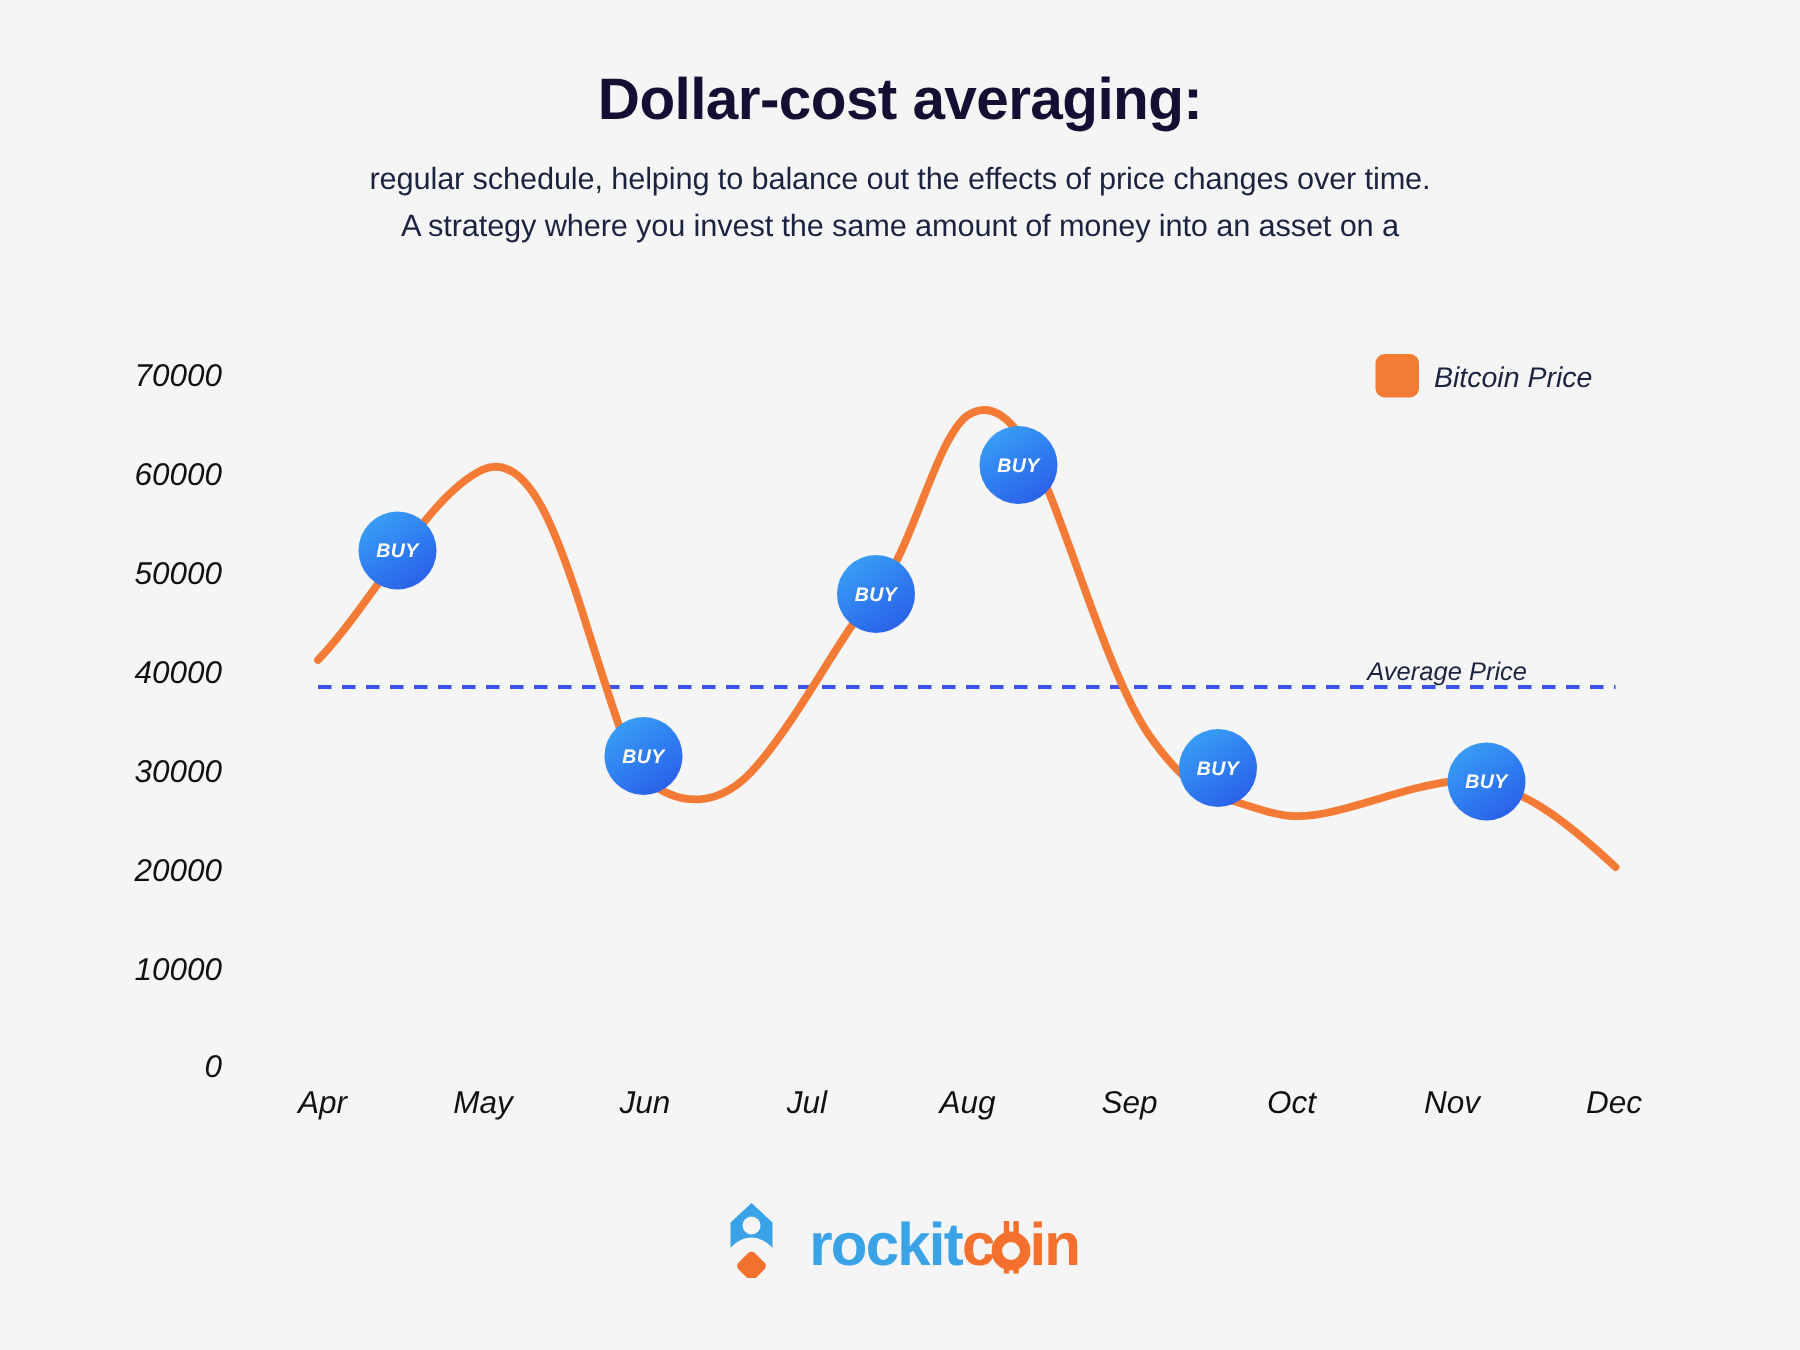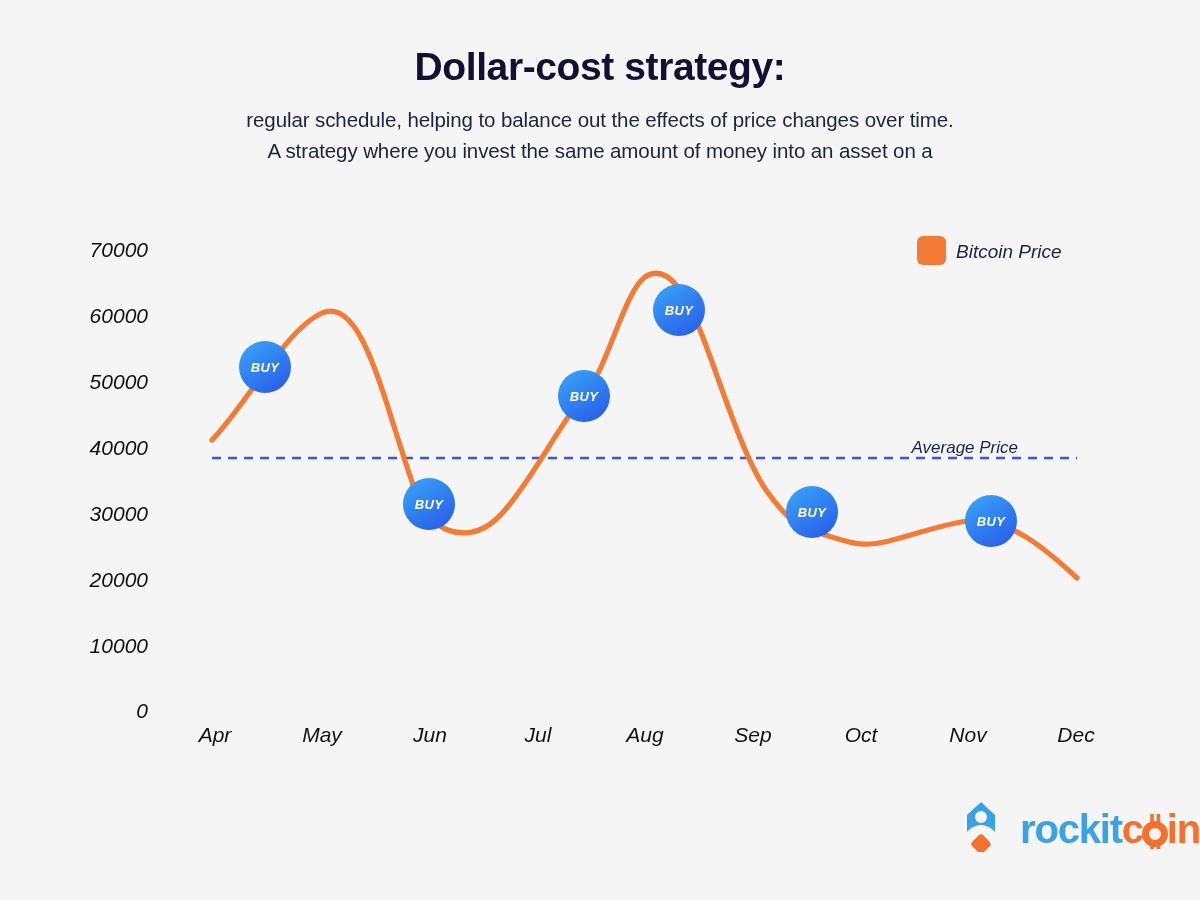--- a/index.html
+++ b/index.html
@@ -93,41 +93,41 @@
   }
 
   
   .logo {
     position: absolute;
     left: 0;
     top: 800px;
     width: 1200px;
     display: flex;
     align-items: center;
-    justify-content: flex-end;
+    justify-content: center;
     gap: 19px;
   }
   .logo-word {
     font-size: 40px;
     font-weight: bold;
     letter-spacing: -1.2px;
     line-height: 1;
     display: flex;
     align-items: baseline;
   }
   .logo-rockit { color: #3aa3e8; }
   .logo-coin { color: #f4702d; display: inline-flex; align-items: baseline; }
 </style>
 </head>
 <body>
 
 <div class="page">
 
   <div class="header">
-    <div class="title">Dollar-cost strategy:</div>
+    <div class="title">Dollar-cost averaging:</div>
     <div class="subtitle">
       <div>regular schedule, helping to balance out the effects of price changes over time.</div>
       <div>A strategy where you invest the same amount of money into an asset on a</div>
     </div>
   </div>
 
   <div class="chart-wrap">
     <svg class="chart-svg" width="1200" height="790" viewBox="0 0 1200 790">
       <defs>
         <linearGradient id="buyGrad" x1="0.1" y1="0.05" x2="0.75" y2="1">

